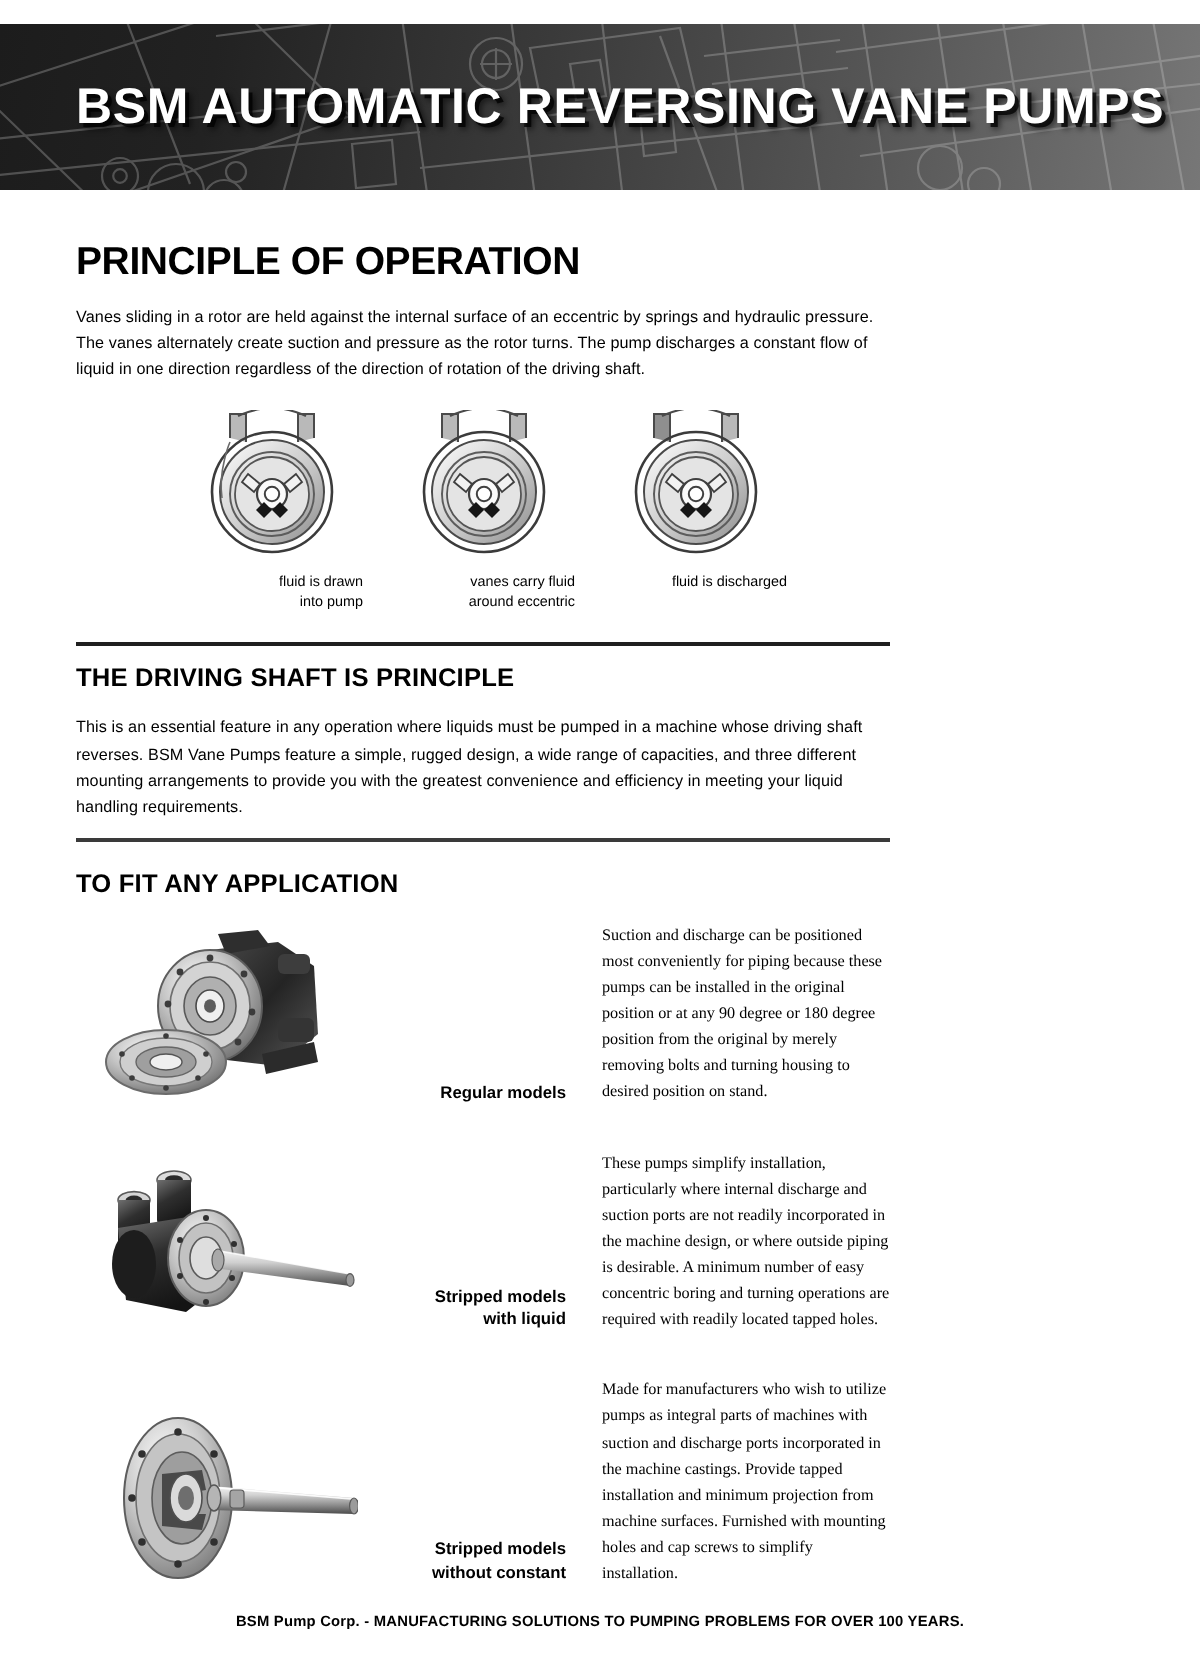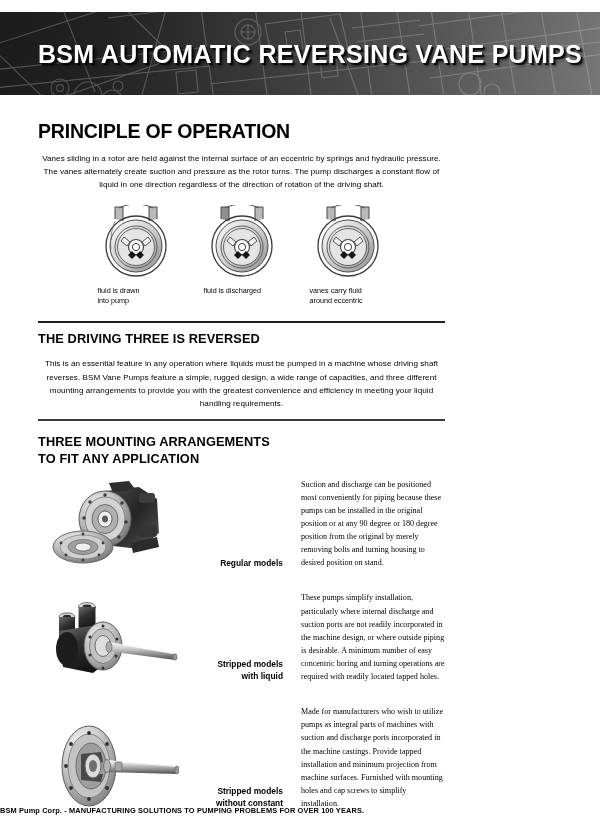--- a/index.html
+++ b/index.html
@@ -68,21 +68,21 @@
     font-size: 12.8px;
     font-weight: bold;
     letter-spacing: 0.1px;
     margin: 0;
     line-height: 1.32;
   }
   p.body-text {
     font-size: 8.1px;
     line-height: 1.62;
     margin: 0;
-    text-align: center;
+    text-align: left;
     letter-spacing: 0.05px;
   }
 
   hr.rule {
     border: 0;
     border-top: 2.6px solid #1f1f1f;
     margin: 0;
   }
   hr.rule.thin {
     border-top: 2.2px solid #3a3a3a;
@@ -90,21 +90,21 @@
 
   
   .diagram-row {
     display: flex;
     justify-content: center;
     gap: 14px;
     margin: 14px 0 0 0;
   }
   .diagram-cell {
     width: 92px;
-    text-align: left;
+    text-align: right;
   }
   .diagram-cell svg { display: block; margin: 0 auto; }
   .diagram-caption {
     font-size: 7.2px;
     line-height: 1.42;
     margin-top: 5px;
     padding-left: 8px;
   }
 
   
@@ -137,20 +137,21 @@
     padding-top: 2px;
     font-family: Liberation Serif, serif;
   }
 
   
   .footer {
     position: absolute;
     left: 0;
     bottom: 18px;
     width: 600px;
+    text-align: center;
   }
   .footer-line {
     font-size: 7.4px;
     font-weight: bold;
     letter-spacing: 0.12px;
   }
   .footer-page {
     font-size: 7.6px;
     margin-top: 9px;
   }
@@ -239,20 +240,44 @@
             <path d="M47 50 L43 46 L39 50 L43 54 Z"></path>
           </g>
           <path d="M18 16 C18 16 12 30 14 44" fill="none" stroke="#6a6a6a" stroke-width="0.8"></path>
         </svg>
         <div class="diagram-caption" style="white-space:pre-line">fluid is drawn
 into pump</div>
       </div>
 
       <div class="diagram-cell">
         <svg width="78" height="76" viewBox="0 0 78 76">
+          <path d="M18 14 L18 2 L26 2 L26 16" fill="#b9b9b9" stroke="#4a4a4a" stroke-width="1"></path>
+          <path d="M52 16 L52 2 L60 2 L60 14" fill="#b9b9b9" stroke="#4a4a4a" stroke-width="1"></path>
+          <path d="M22 3 C22 3 30 -1 39 -1 C48 -1 56 3 56 3" fill="none" stroke="#4a4a4a" stroke-width="1"></path>
+          <circle cx="39" cy="41" r="30" fill="none" stroke="#3b3b3b" stroke-width="1.3"></circle>
+          <circle cx="39" cy="41" r="26" fill="url(#gA)" stroke="#4a4a4a" stroke-width="1"></circle>
+          <circle cx="39" cy="42" r="21" fill="none" stroke="#5c5c5c" stroke-width="1"></circle>
+          <circle cx="39" cy="42" r="18.5" fill="#e4e4e4" stroke="#555" stroke-width="0.9"></circle>
+          <circle cx="39" cy="42" r="7.5" fill="#fafafa" stroke="#3f3f3f" stroke-width="1.1"></circle>
+          <circle cx="39" cy="42" r="3.6" fill="#ffffff" stroke="#3f3f3f" stroke-width="1"></circle>
+          <g stroke="#3f3f3f" stroke-width="0.9" fill="#f2f2f2">
+            <path d="M27 32 L33 37 L30 41 L24 36 Z"></path>
+            <path d="M51 32 L45 37 L48 41 L54 36 Z"></path>
+          </g>
+          <g fill="#161616">
+            <path d="M31 50 L35 46 L39 50 L35 54 Z"></path>
+            <path d="M47 50 L43 46 L39 50 L43 54 Z"></path>
+          </g>
+        </svg>
+        <div class="diagram-caption" style="white-space:pre-line">vanes carry fluid
+around eccentric</div>
+      </div>
+
+      <div class="diagram-cell">
+        <svg width="78" height="76" viewBox="0 0 78 76">
           <path d="M18 14 L18 2 L26 2 L26 16" fill="#8f8f8f" stroke="#4a4a4a" stroke-width="1"></path>
           <path d="M52 16 L52 2 L60 2 L60 14" fill="#b9b9b9" stroke="#4a4a4a" stroke-width="1"></path>
           <path d="M22 3 C22 3 30 -1 39 -1 C48 -1 56 3 56 3" fill="none" stroke="#4a4a4a" stroke-width="1"></path>
           <circle cx="39" cy="41" r="30" fill="none" stroke="#3b3b3b" stroke-width="1.3"></circle>
           <circle cx="39" cy="41" r="26" fill="url(#gA)" stroke="#4a4a4a" stroke-width="1"></circle>
           <circle cx="39" cy="42" r="21" fill="none" stroke="#5c5c5c" stroke-width="1"></circle>
           <circle cx="39" cy="42" r="18.5" fill="#e4e4e4" stroke="#555" stroke-width="0.9"></circle>
           <circle cx="39" cy="42" r="7.5" fill="#fafafa" stroke="#3f3f3f" stroke-width="1.1"></circle>
           <circle cx="39" cy="42" r="3.6" fill="#ffffff" stroke="#3f3f3f" stroke-width="1"></circle>
           <g stroke="#3f3f3f" stroke-width="0.9" fill="#f2f2f2">
@@ -260,58 +285,33 @@
             <path d="M51 32 L45 37 L48 41 L54 36 Z"></path>
           </g>
           <g fill="#161616">
             <path d="M31 50 L35 46 L39 50 L35 54 Z"></path>
             <path d="M47 50 L43 46 L39 50 L43 54 Z"></path>
           </g>
         </svg>
         <div class="diagram-caption" style="white-space:pre-line">fluid is discharged</div>
       </div>
 
-      <div class="diagram-cell">
-        <svg width="78" height="76" viewBox="0 0 78 76">
-          <path d="M18 14 L18 2 L26 2 L26 16" fill="#b9b9b9" stroke="#4a4a4a" stroke-width="1"></path>
-          <path d="M52 16 L52 2 L60 2 L60 14" fill="#b9b9b9" stroke="#4a4a4a" stroke-width="1"></path>
-          <path d="M22 3 C22 3 30 -1 39 -1 C48 -1 56 3 56 3" fill="none" stroke="#4a4a4a" stroke-width="1"></path>
-          <circle cx="39" cy="41" r="30" fill="none" stroke="#3b3b3b" stroke-width="1.3"></circle>
-          <circle cx="39" cy="41" r="26" fill="url(#gA)" stroke="#4a4a4a" stroke-width="1"></circle>
-          <circle cx="39" cy="42" r="21" fill="none" stroke="#5c5c5c" stroke-width="1"></circle>
-          <circle cx="39" cy="42" r="18.5" fill="#e4e4e4" stroke="#555" stroke-width="0.9"></circle>
-          <circle cx="39" cy="42" r="7.5" fill="#fafafa" stroke="#3f3f3f" stroke-width="1.1"></circle>
-          <circle cx="39" cy="42" r="3.6" fill="#ffffff" stroke="#3f3f3f" stroke-width="1"></circle>
-          <g stroke="#3f3f3f" stroke-width="0.9" fill="#f2f2f2">
-            <path d="M27 32 L33 37 L30 41 L24 36 Z"></path>
-            <path d="M51 32 L45 37 L48 41 L54 36 Z"></path>
-          </g>
-          <g fill="#161616">
-            <path d="M31 50 L35 46 L39 50 L35 54 Z"></path>
-            <path d="M47 50 L43 46 L39 50 L43 54 Z"></path>
-          </g>
-        </svg>
-        <div class="diagram-caption" style="white-space:pre-line">vanes carry fluid
-around eccentric</div>
-      </div>
-
     </div>
 
     <div style="margin-top:14px">
       <hr class="rule">
       <div style="height:8px"></div>
-      <h2 class="section-title">THE DRIVING THREE IS REVERSED</h2>
+      <h2 class="section-title">THE DRIVING SHAFT IS PRINCIPLE</h2>
       <div style="height:10px"></div>
       <p class="body-text">This is an essential feature in any operation where liquids must be pumped in a machine whose driving shaft reverses.  BSM Vane Pumps feature a simple, rugged design, a wide range of capacities, and three different mounting arrangements to provide you with the greatest convenience and efficiency in meeting your liquid handling requirements.</p>
       <div style="height:9px"></div>
       <hr class="rule thin">
     </div>
 
     <div style="margin-top:13px">
-      <h2 class="section-title">THREE MOUNTING ARRANGEMENTS</h2>
       <h2 class="section-title">TO FIT ANY APPLICATION</h2>
     </div>
 
     <div class="mount-row" style="margin-top:8px">
       <div class="mount-photo">
         <svg width="132" height="92" viewBox="0 0 132 92">
           <defs>
             <linearGradient id="mg1" x1="0" y1="0" x2="0.6" y2="1">
               <stop offset="0%" stop-color="#f2f2f2"></stop>
                 <stop offset="40%" stop-color="#a8a8a8"></stop>

